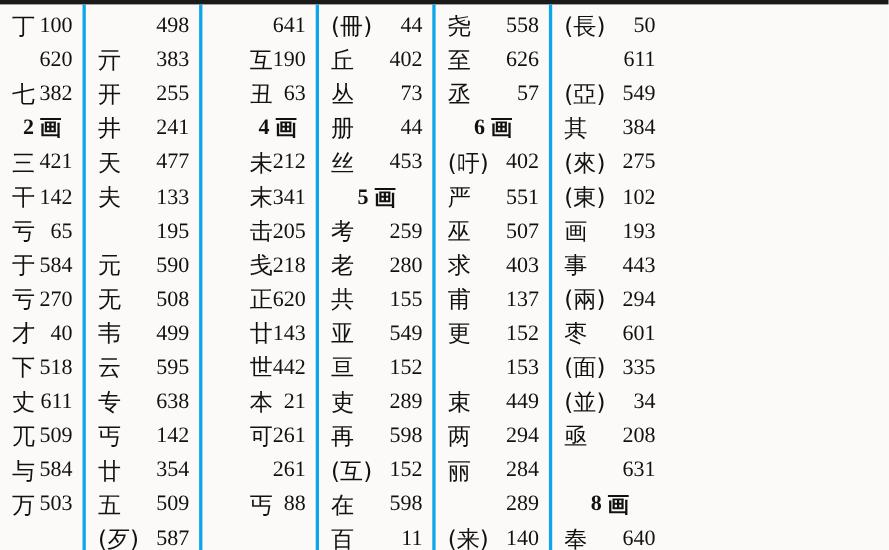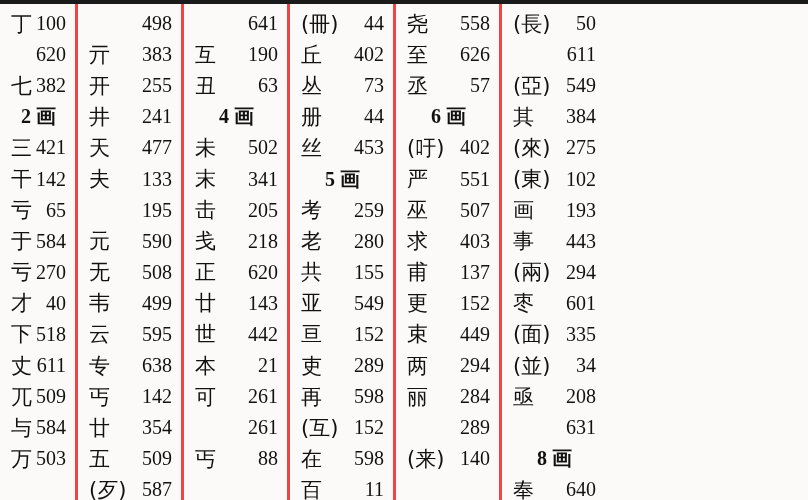--- a/index.html
+++ b/index.html
@@ -33,25 +33,25 @@
     display: flex;
     flex-direction: row;
   }
   .col {
     position: relative;
     height: 100%;
     box-sizing: border-box;
     padding-top: 4px;
   }
   .col + .col {
-    border-left: 3px solid #ef4444;
+    border-left: 3px solid #0ea5e9;
   }
   .col-0 { width: 75px; }
   .col-1 { width: 106px; }
-  .col-2 { width: 106px; }
+  .col-2 { width: 106px; padding-left: 32px; }
   .col-3 { width: 106px; }
   .col-4 { width: 106px; }
   .col-5 { width: 106px; }
 
   .row {
     height: 31.1px;
     display: flex;
     align-items: center;
     justify-content: space-between;
     padding: 0 9px 0 11px;
@@ -235,21 +235,21 @@
       <div class="row">
           <span class="hanzi">丑</span>
           <span class="num">63</span>
         </div>
       <div class="row section">
           <span class="secnum">4</span>
           <span class="secchar">画</span>
         </div>
       <div class="row">
           <span class="hanzi">未</span>
-          <span class="num">502</span>
+          <span class="num">212</span>
         </div>
       <div class="row">
           <span class="hanzi">末</span>
           <span class="num">341</span>
         </div>
       <div class="row">
           <span class="hanzi">击</span>
           <span class="num">205</span>
         </div>
       <div class="row">
@@ -386,20 +386,23 @@
           <span class="num">403</span>
         </div>
       <div class="row">
           <span class="hanzi">甫</span>
           <span class="num">137</span>
         </div>
       <div class="row">
           <span class="hanzi">更</span>
           <span class="num">152</span>
         </div>
+      <div class="row numonly">
+          <span class="num">153</span>
+        </div>
       <div class="row">
           <span class="hanzi">束</span>
           <span class="num">449</span>
         </div>
       <div class="row">
           <span class="hanzi">两</span>
           <span class="num">294</span>
         </div>
       <div class="row">
           <span class="hanzi">丽</span>

